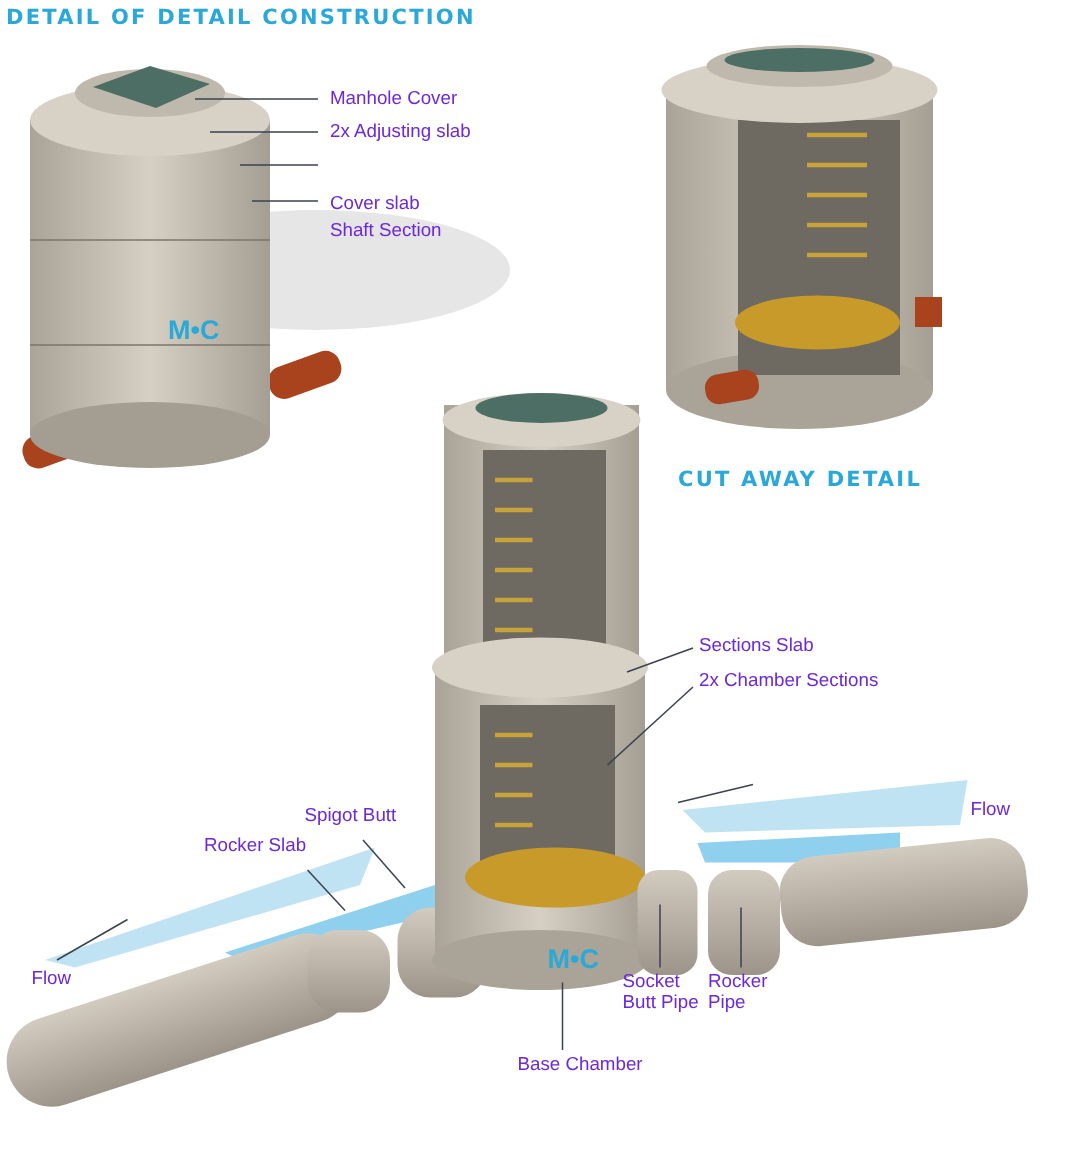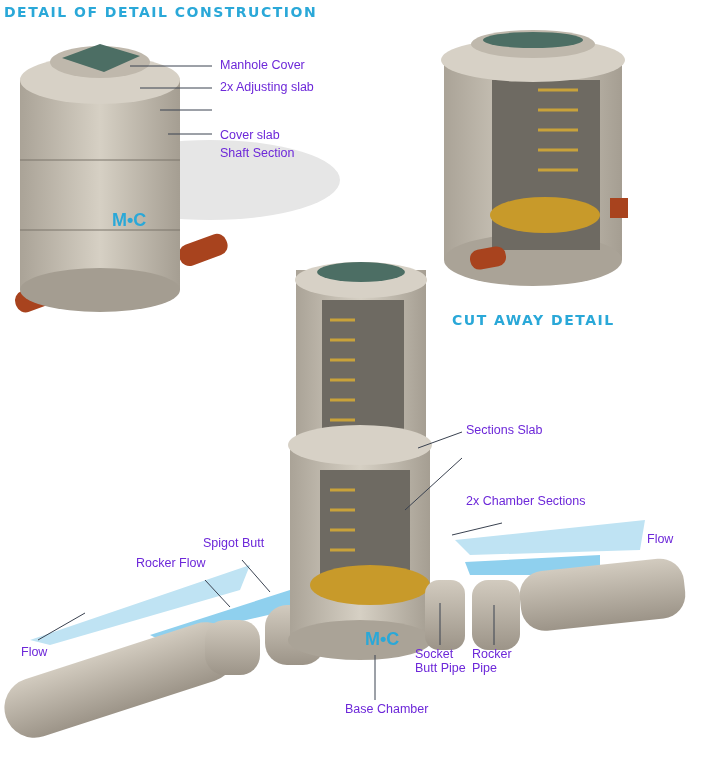--- a/index.html
+++ b/index.html
@@ -115,23 +115,23 @@
 
 <div class="title" style="left:4px;top:4px;">DETAIL OF DETAIL CONSTRUCTION</div>
 <div class="title" style="left:452px;top:312px;">CUT AWAY DETAIL</div>
 
 <div class="label" style="left:220px;top:58px;">Manhole Cover</div>
 <div class="label" style="left:220px;top:80px;">2x Adjusting slab</div>
 <div class="label" style="left:220px;top:88px;margin-top:40px;">Cover slab</div>
 <div class="label" style="left:220px;top:126px;margin-top:20px;">Shaft Section</div>
 
 <div class="label" style="left:466px;top:423px;">Sections Slab</div>
-<div class="label" style="left:466px;top:446px;margin-top:48px;">2x Chamber Sections</div>
+<div class="label" style="left:466px;top:446px;">2x Chamber Sections</div>
 <div class="label" style="left:203px;top:536px;">Spigot Butt</div>
-<div class="label" style="left:136px;top:556px;">Rocker Flow</div>
+<div class="label" style="left:136px;top:556px;">Rocker Slab</div>
 <div class="label" style="left:21px;top:645px;">Flow</div>
 <div class="label" style="left:647px;top:532px;">Flow</div>
 <div class="label c" style="left:415px;top:647px;width:52px;">
   <div>Socket</div>
   <div>Butt Pipe</div>
 </div>
 <div class="label c" style="left:472px;top:647px;width:46px;">
   <div>Rocker</div>
   <div>Pipe</div>
 </div>

